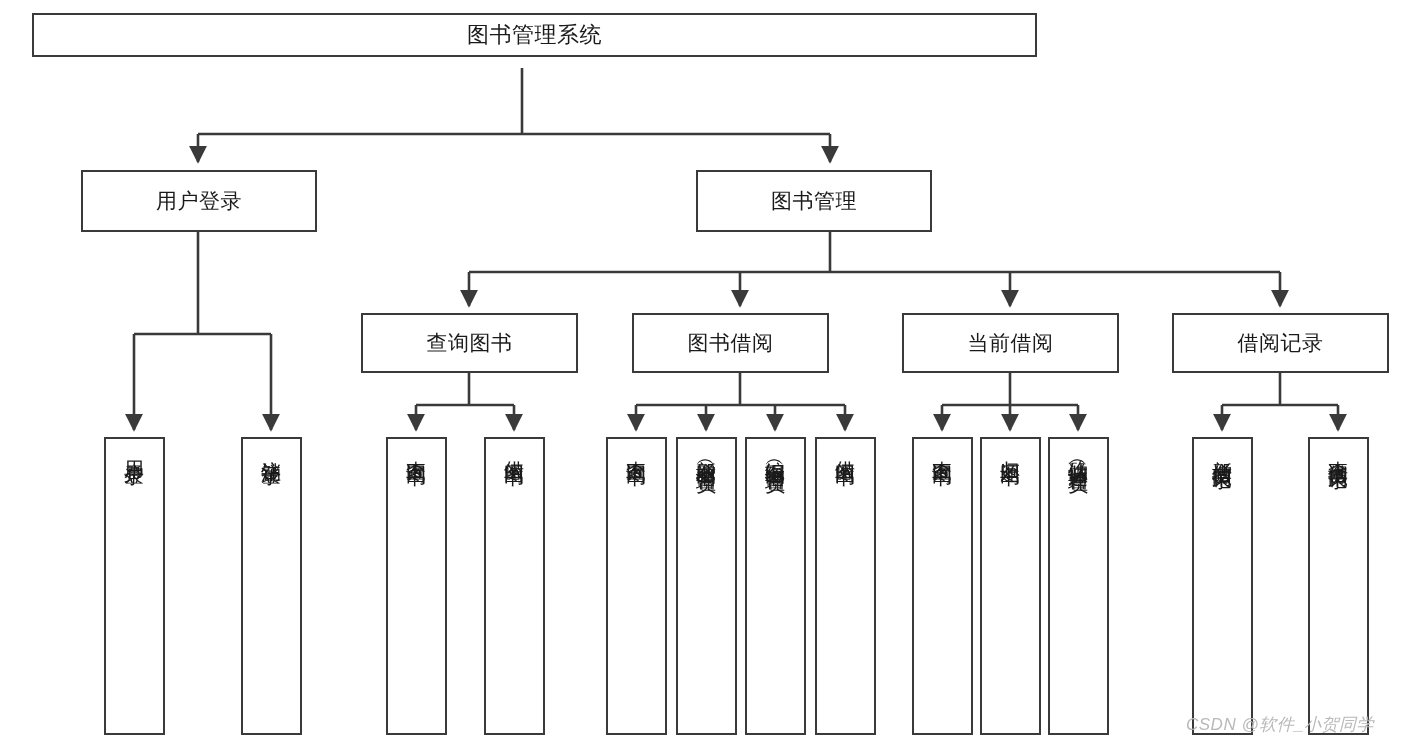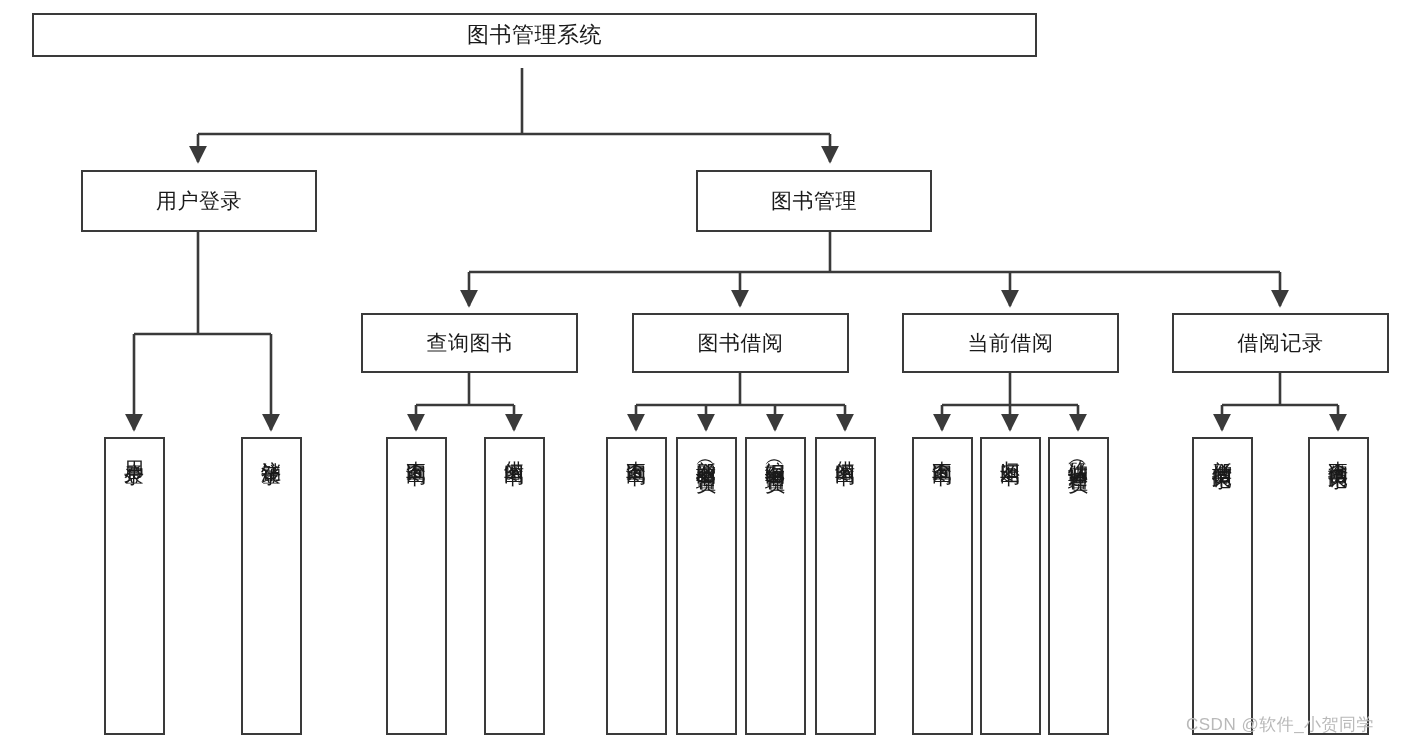--- a/index.html
+++ b/index.html
@@ -63,20 +63,21 @@
     white-space: nowrap;
   }
   #watermark {
     position: absolute;
     left: 1186px;
     top: 713px;
     font-size: 17px;
     color: #b9b9b9;
     white-space: nowrap;
     letter-spacing: 0.5px;
+    font-style: italic;
   }
 </style>
 </head>
 <body>
 
 <div id="canvas">
 
   <svg id="wires" viewBox="0 0 1405 747" xmlns="http://www.w3.org/2000/svg">
     <defs>
       <marker id="arrow" viewBox="0 0 10 10" refX="9" refY="5" markerWidth="7" markerHeight="7" orient="auto-start-reverse">
@@ -134,21 +135,21 @@
   <div class="node horiz" style="left:81px; top:170px; width:236px; height:62px;">
     <span class="label">用户登录</span>
   </div>
   <div class="node horiz" style="left:696px; top:170px; width:236px; height:62px;">
     <span class="label">图书管理</span>
   </div>
 
   <div class="node horiz" style="left:361px; top:313px; width:217px; height:60px;">
     <span class="label">查询图书</span>
   </div>
-  <div class="node horiz" style="left:632px; top:313px; width:217px; height:60px;">
+  <div class="node horiz" style="left:632px; top:313px; width:197px; height:60px;">
     <span class="label">图书借阅</span>
   </div>
   <div class="node horiz" style="left:902px; top:313px; width:217px; height:60px;">
     <span class="label">当前借阅</span>
   </div>
   <div class="node horiz" style="left:1172px; top:313px; width:217px; height:60px;">
     <span class="label">借阅记录</span>
   </div>
 
   <div class="node vert" style="left:104px; top:437px; width:61px; height:298px;">

